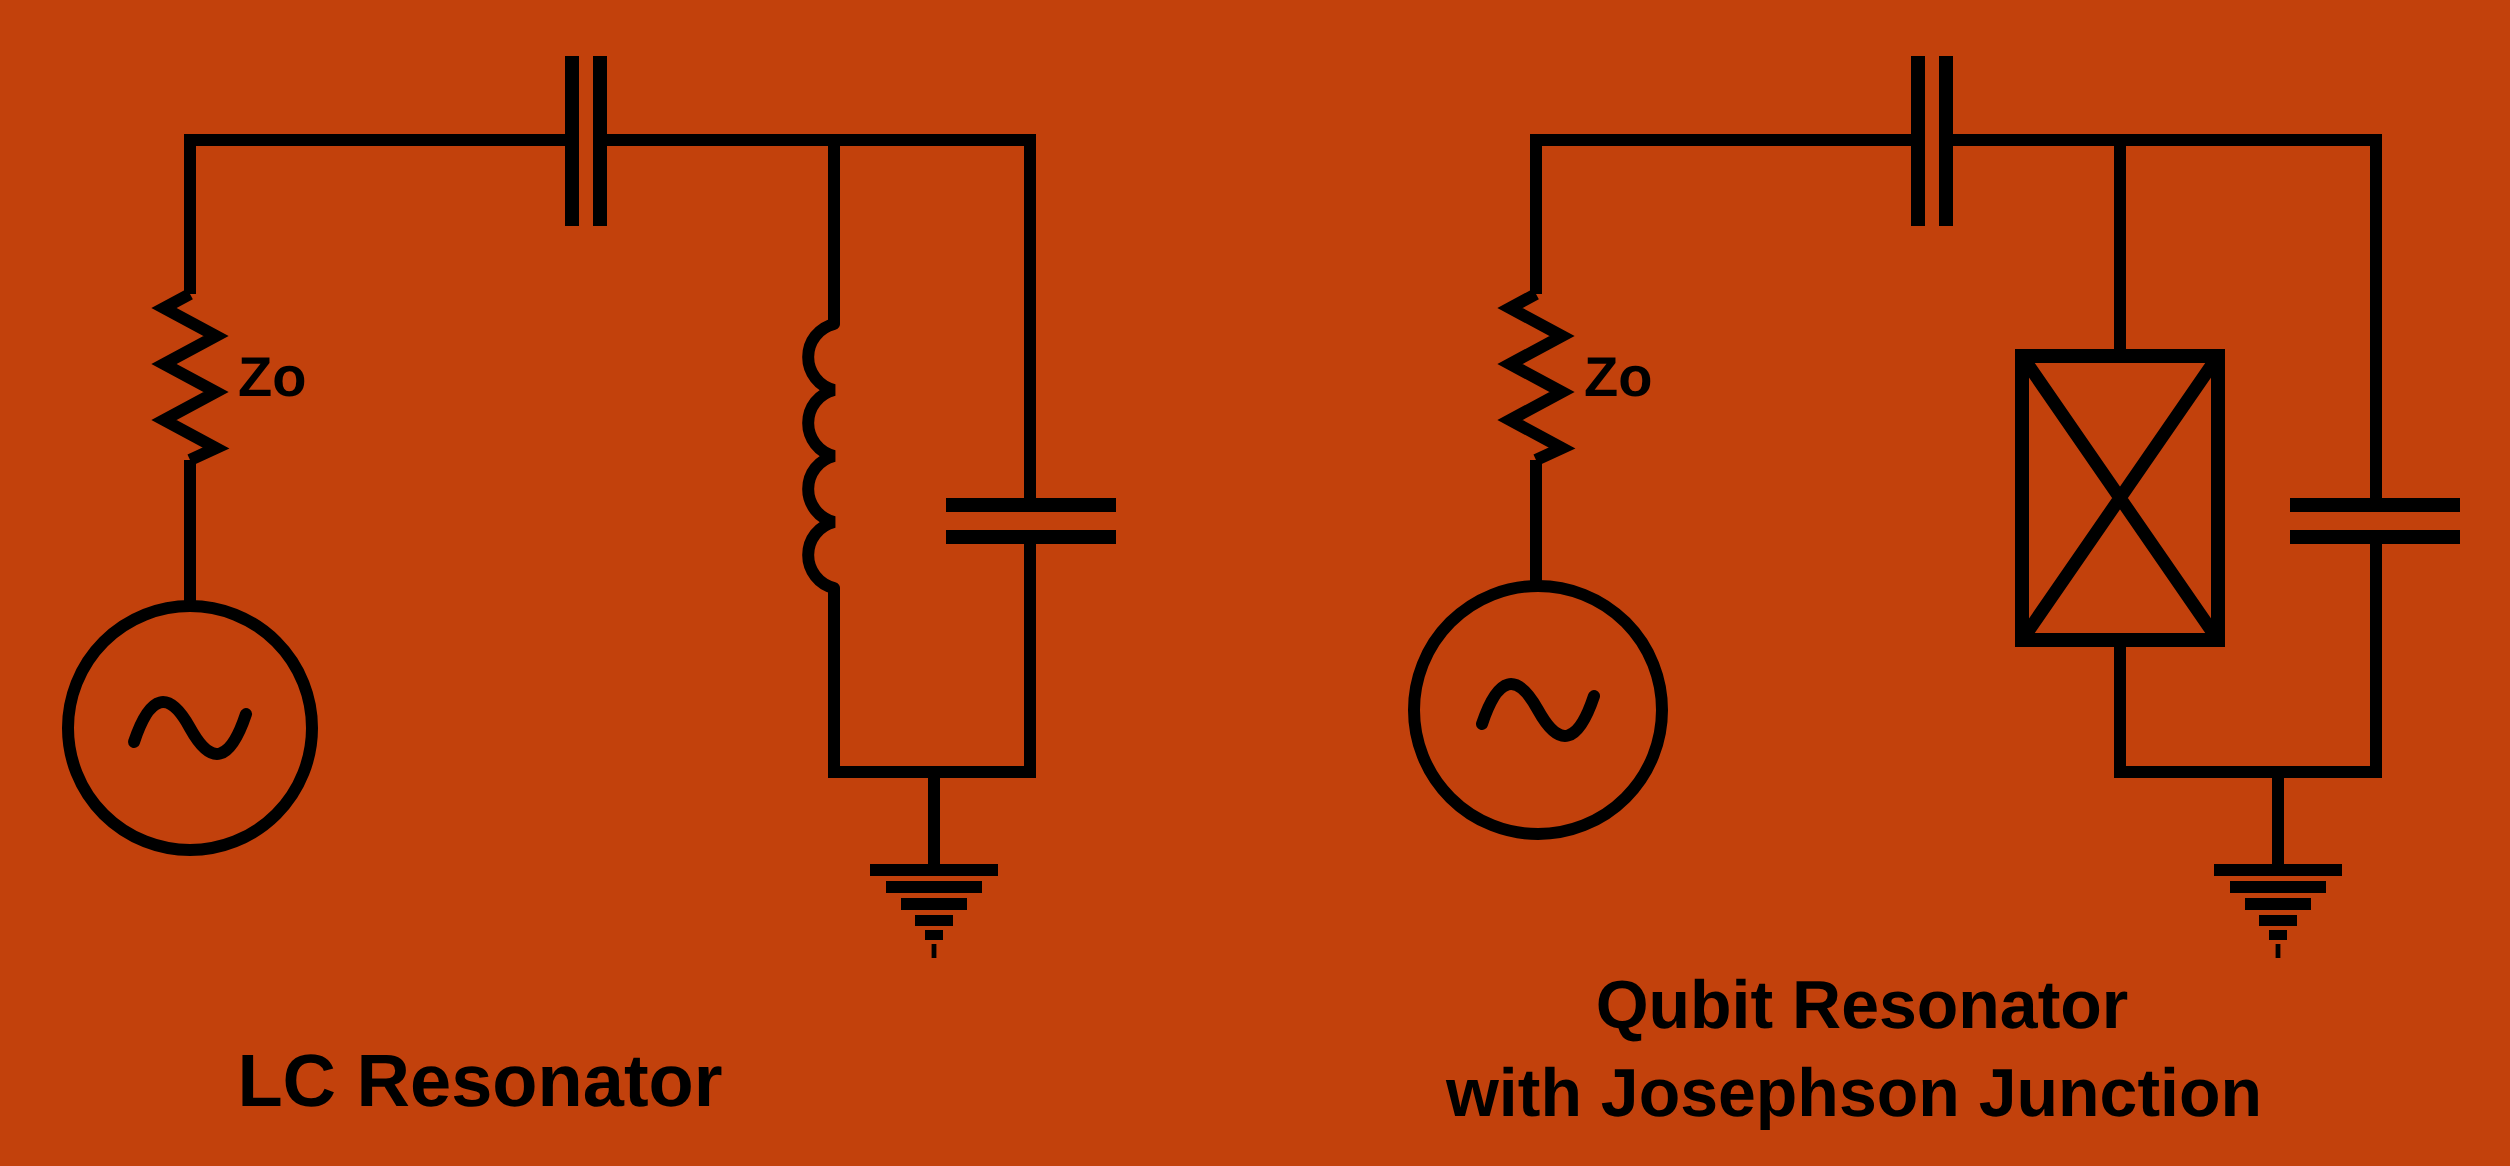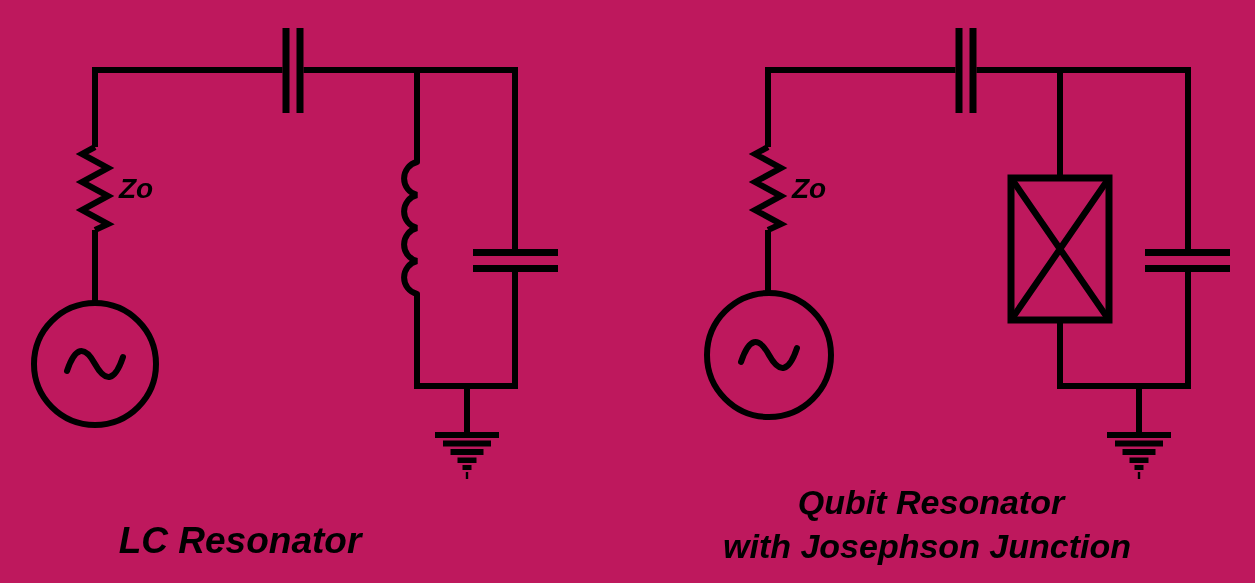--- a/index.html
+++ b/index.html
@@ -1,23 +1,22 @@
 <!DOCTYPE html>
 <html><head>
 <meta charset="utf-8">
 <style>
   html, body { margin: 0; padding: 0; background: #ffffff; }
   #canvas {
     position: relative;
     width: 1255px;
     height: 583px;
-    background: #be185d;
+    background: #c2410c;
     font-family: "Liberation Sans", sans-serif;
     overflow: hidden;
-    font-style: italic;
   }
   svg { display: block; }
   .wire   { stroke: #000; stroke-width: 6; fill: none; stroke-linejoin: miter; }
   .plate  { stroke: #000; stroke-width: 7; fill: none; stroke-linecap: butt; }
   .coil   { stroke: #000; stroke-width: 6; fill: none; stroke-linecap: round; }
   .sine   { stroke: #000; stroke-width: 6; fill: none; stroke-linecap: round; }
   .zig    { stroke: #000; stroke-width: 6; fill: none; stroke-linejoin: miter; }
   .ring   { stroke: #000; stroke-width: 6; fill: none; }
   .jjbox  { stroke: #000; stroke-width: 7; fill: none; }
   .jjx    { stroke: #000; stroke-width: 6.5; fill: none; stroke-linecap: butt; }

